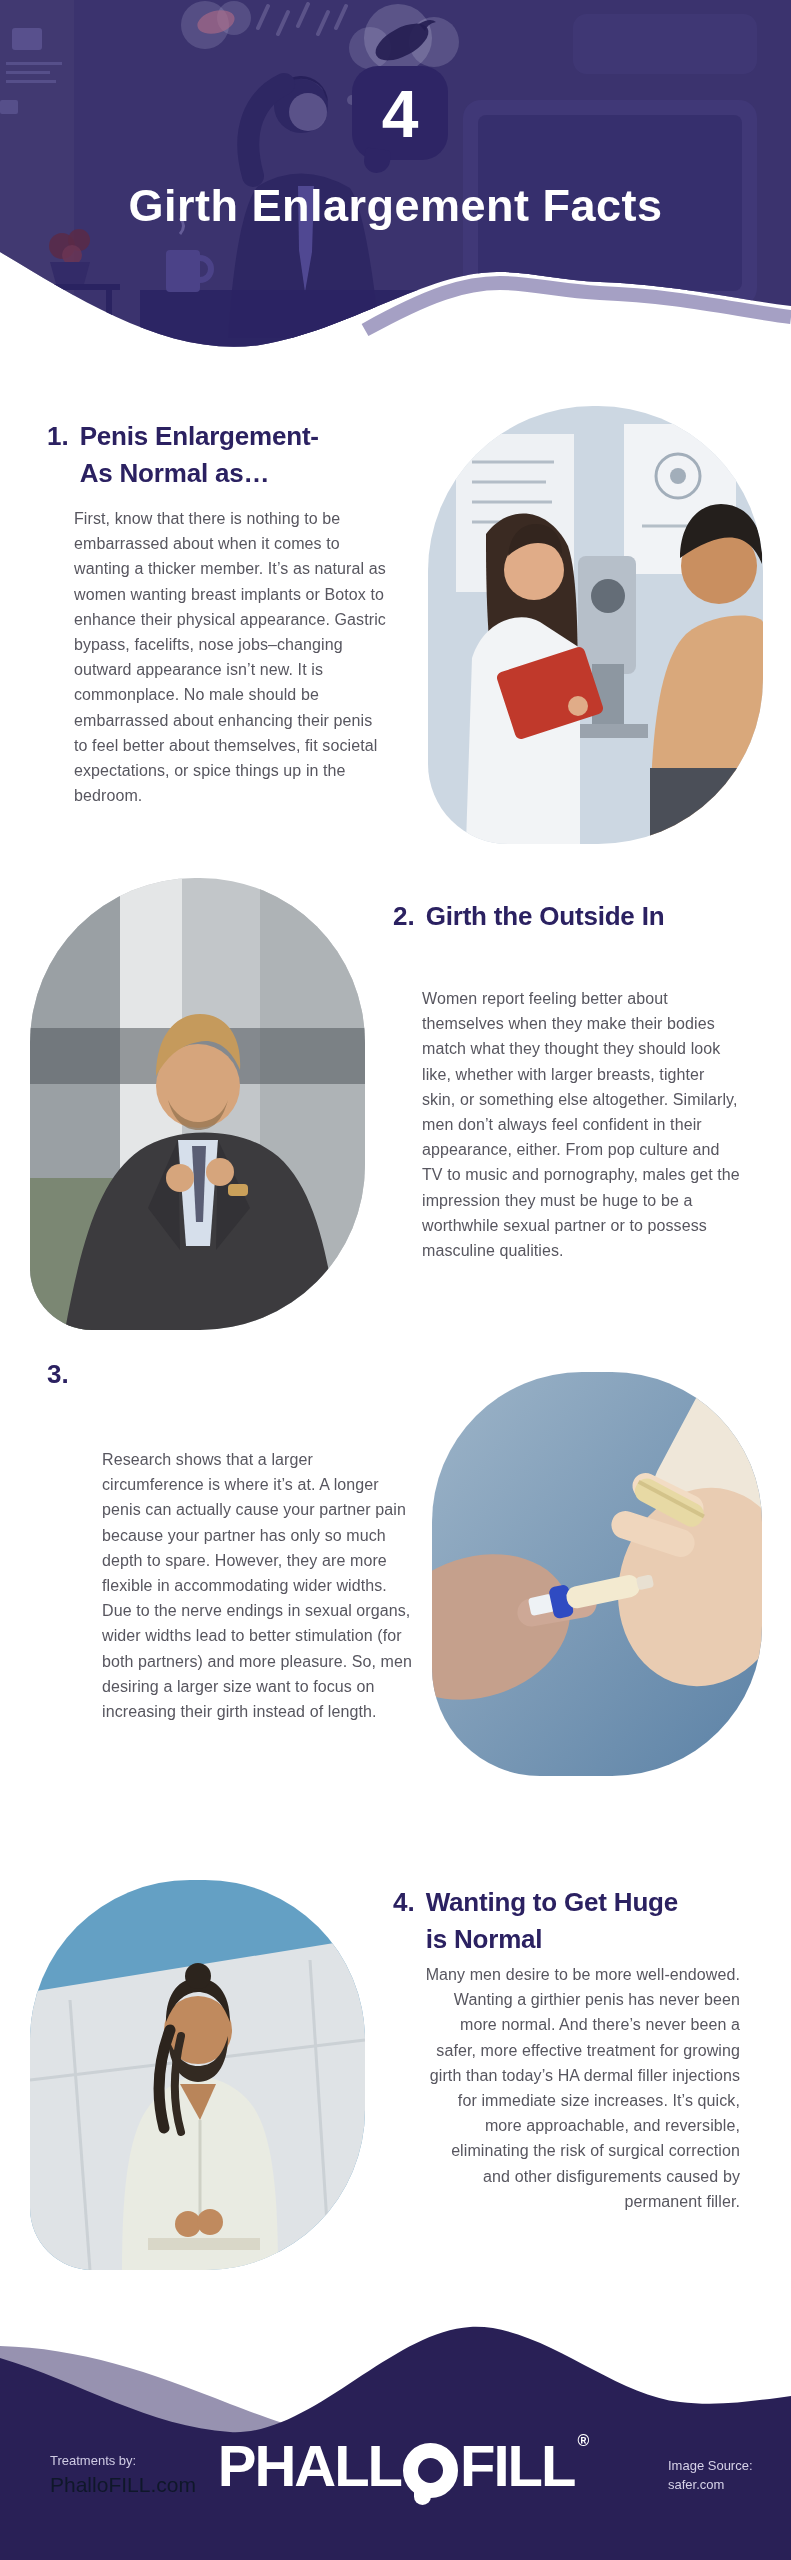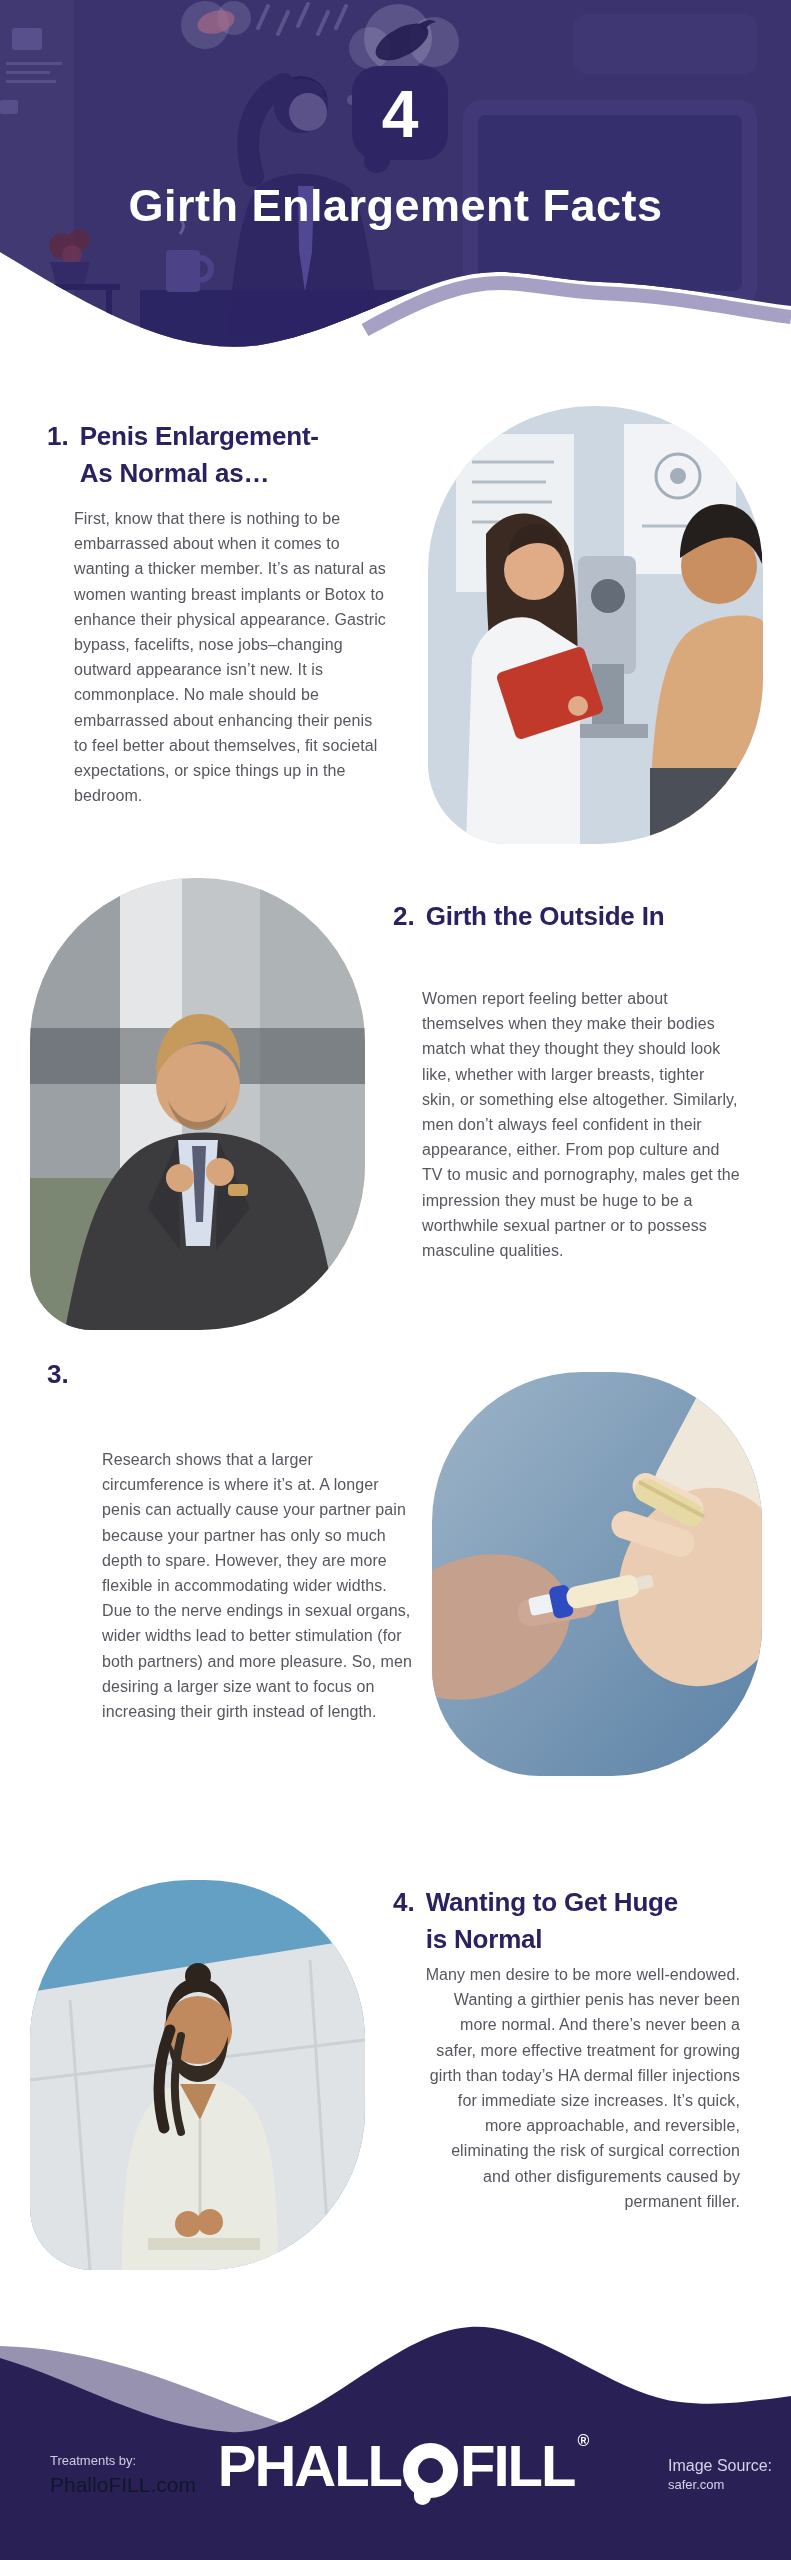--- a/index.html
+++ b/index.html
@@ -49,21 +49,21 @@
   .p1{left:428px;top:406px;width:335px;height:438px;border-radius:165px 165px 165px 80px;}
   .p2{left:30px;top:878px;width:335px;height:452px;border-radius:165px 165px 165px 62px;}
   .p3{left:432px;top:1372px;width:330px;height:404px;border-radius:150px 150px 150px 108px;}
   .p4{left:30px;top:1880px;width:335px;height:390px;border-radius:160px 160px 160px 62px;}
   
   .footer-svg{position:absolute;left:0;top:2322px;display:block;}
   .presented{position:absolute;left:50px;top:2452px;z-index:4;}
   .presented-label{font-size:13px;color:#cfcbe4;line-height:18px;}
   .presented-value{font-size:21px;color:#0f172a;line-height:30px;}
   .imgsource{position:absolute;left:668px;top:2456px;z-index:4;}
-  .imgsource-label{font-size:16px;color:#d6d2e8;line-height:19px;}
+  .imgsource-label{font-size:13px;color:#d6d2e8;line-height:19px;}
   .imgsource-value{font-size:13px;color:#d6d2e8;line-height:19px;}
   .logo{
     position:absolute;left:8px;top:2434px;width:791px;text-align:center;z-index:4;
     color:#ffffff;white-space:nowrap;
   }
   .logo-text{
     display:inline-block;font-size:58px;font-weight:800;letter-spacing:-2px;
     line-height:64px;vertical-align:top;
   }
   .logo-o{

